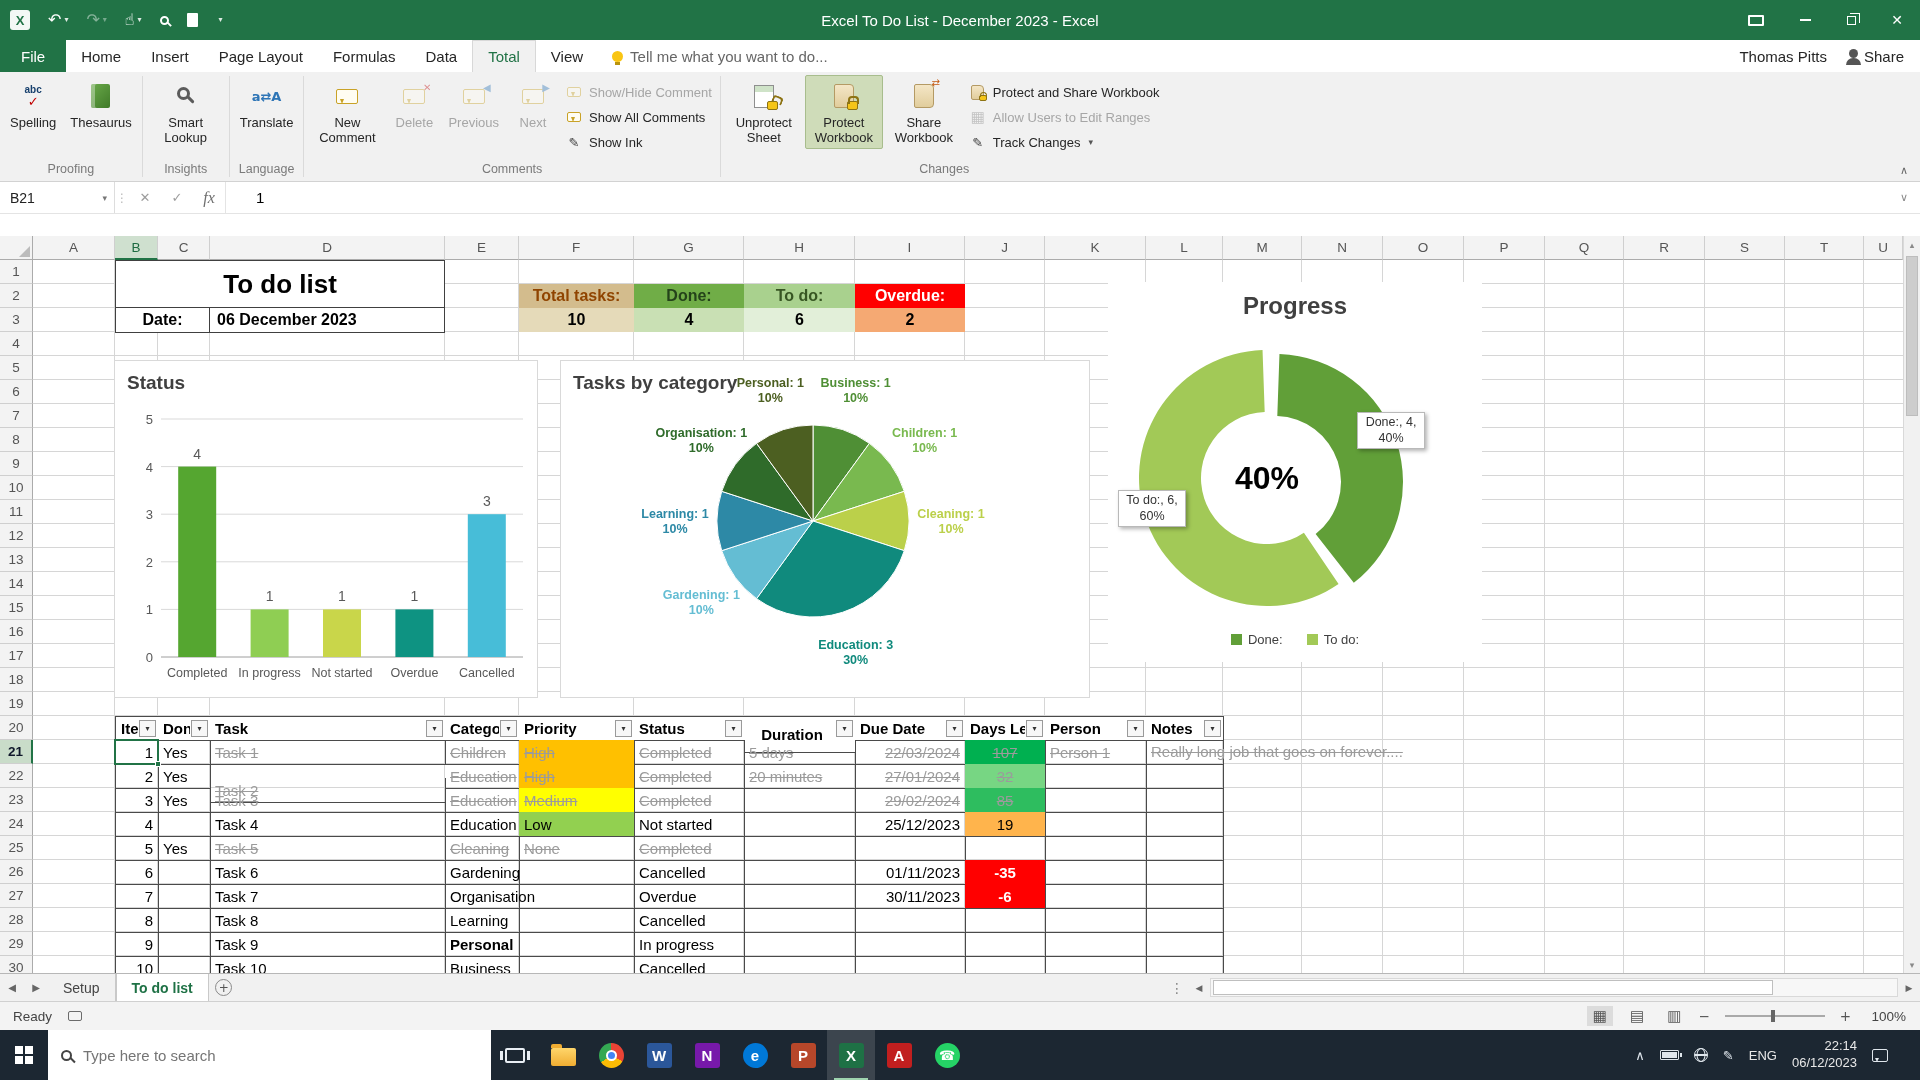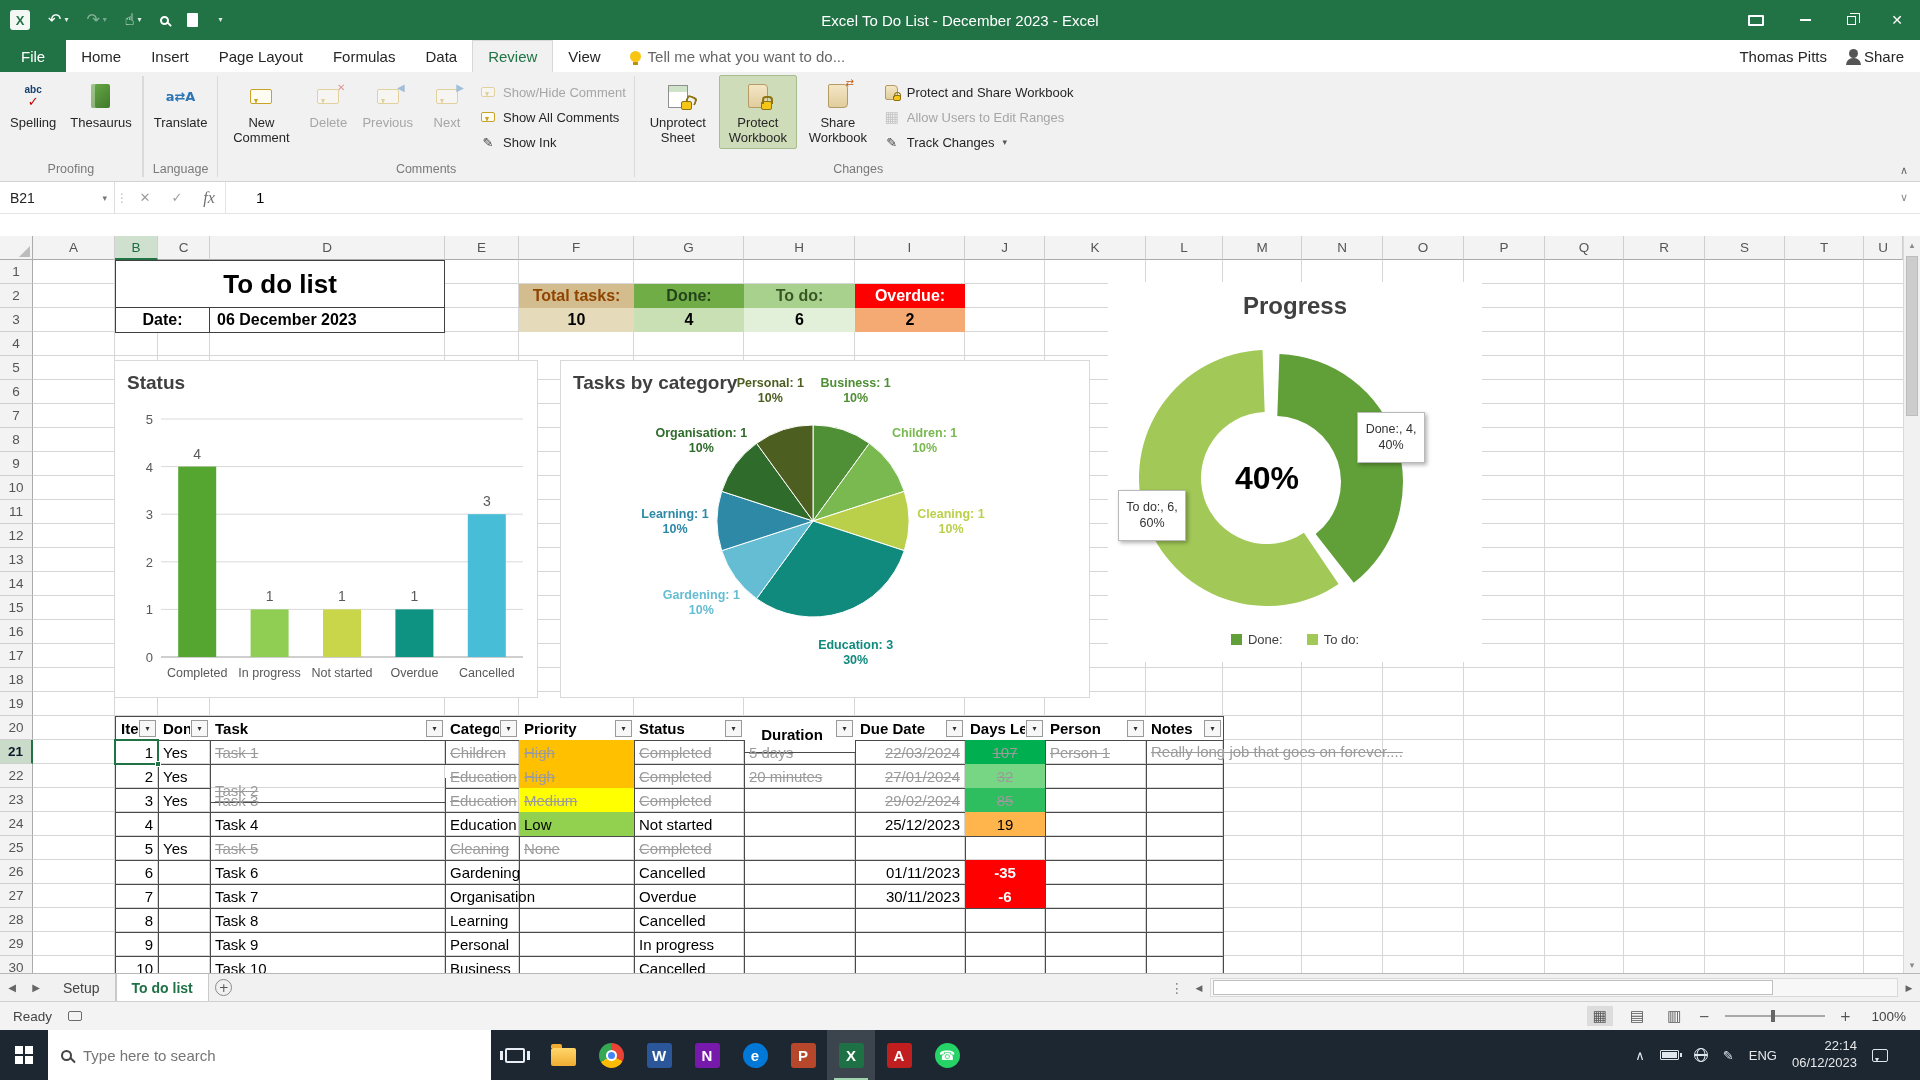--- a/index.html
+++ b/index.html
@@ -108,21 +108,21 @@
 .tc{position:absolute;background:transparent;border-right:1px solid #4a4a4a;border-bottom:1px solid #4a4a4a;display:flex;align-items:center;padding:0 5px;font-size:15px;color:#000;white-space:nowrap;z-index:3}
 .tc.th{font-weight:bold;border-top:1px solid #4a4a4a;background:#fff;overflow:hidden;padding-right:20px}
 .thx{overflow:hidden;white-space:nowrap;display:block}
 .filterbtn{position:absolute;right:2px;top:3px;width:17px;height:17px;border:1px solid #9a9a9a;background:#f7f7f7;font-size:8px;color:#333;display:flex;align-items:center;justify-content:center;z-index:4;font-weight:normal}
 .td-item,.td-due{justify-content:flex-end}
 .td-days{justify-content:center}
 .struck{color:#9b9b9b;text-decoration:line-through}
 .notesx{position:absolute;left:5px;top:0;height:23px;line-height:23px;white-space:nowrap;width:430px}
 .selbox{border:2px solid #217346;z-index:5;pointer-events:none}
 .fillhandle{position:absolute;right:-4px;bottom:-4px;width:6px;height:6px;background:#217346;border:1px solid #fff;display:block}
-.callout{position:absolute;width:68px;background:#fff;border:1px solid #b9b9b9;box-shadow:2px 2px 4px rgba(0,0,0,.3);font-size:12.5px;color:#333;text-align:center;padding:8px 3px;line-height:1.3;z-index:6}
+.callout{position:absolute;width:68px;background:#fff;border:1px solid #b9b9b9;box-shadow:2px 2px 4px rgba(0,0,0,.3);font-size:12.5px;color:#333;text-align:center;padding:1px 3px;line-height:1.3;z-index:6}
 .dlegend{position:absolute;left:0;right:0;top:350px;display:flex;justify-content:center;gap:24px;font-size:13px;color:#404040;z-index:4}
 .litem{display:flex;align-items:center;gap:6px}
 .lsw{width:11px;height:11px;display:inline-block}
 
 .vscroll{position:absolute;right:0;top:236px;width:17px;height:737px;background:#f1f1f1;border-left:1px solid #d9d9d9;z-index:40}
 .varrow{position:absolute;left:0;right:0;height:17px;display:flex;align-items:center;justify-content:center;color:#8a8a8a;font-size:9px}
 .vthumb{position:absolute;left:2px;right:2px;top:20px;height:160px;background:#cdcdcd;border:1px solid #bdbdbd}
 
 .tabbar{position:absolute;top:973px;left:0;width:1920px;height:28px;background:#f1f1f1;border-top:1px solid #b7b7b7;display:flex;align-items:stretch;font-size:14px;z-index:46}
 .tnav{width:24px;display:flex;align-items:center;justify-content:center;color:#666;font-size:10px}
@@ -213,21 +213,21 @@
 </div>
 
 <div class="menurow">
   <div id="menu-tabs" style="display:flex;align-items:stretch">
       <div class="mtab file">File</div>
       <div class="mtab">Home</div>
       <div class="mtab">Insert</div>
       <div class="mtab">Page Layout</div>
       <div class="mtab">Formulas</div>
       <div class="mtab">Data</div>
-      <div class="mtab active">Review</div>
+      <div class="mtab active">Total</div>
       <div class="mtab">View</div>
     </div>
   <div class="tellme">
     <span class="bulb"></span>
     <span>Tell me what you want to do...</span>
   </div>
   <div class="menuright">
     <span>Thomas Pitts</span>
     <span class="sharebox">
       <span class="person"></span>
@@ -250,20 +250,31 @@
           <div class="rbtn-lg">
             <span class="ric">
               <span class="shp-book"></span>
             </span>
             <span class="rlbl">Thesaurus</span>
           </div>
         </div>
         <div class="rgroup-label">Proofing</div>
       </div>
       <div class="rsep"></div>
+      <div class="rgroup">
+        <div class="rgroup-main">
+          <div class="rbtn-lg">
+            <span class="ric">
+              <span class="shp-mag"></span>
+            </span>
+            <span class="rlbl">Smart Lookup</span>
+          </div>
+        </div>
+        <div class="rgroup-label">Insights</div>
+      </div>
       <div class="rsep"></div>
       <div class="rgroup">
         <div class="rgroup-main">
           <div class="rbtn-lg">
             <span class="ric">
               <span class="t-tr g">a⇄A</span>
             </span>
             <span class="rlbl">Translate</span>
           </div>
         </div>
@@ -645,21 +656,21 @@
       <div class="ovl tc td-priority" style="left: 519px; top: 648px; width: 116px; height: 25px;"></div>
       <div class="ovl tc td-status" style="left: 634px; top: 648px; width: 111px; height: 25px;">Cancelled</div>
       <div class="ovl tc td-duration" style="left: 744px; top: 648px; width: 112px; height: 25px;"></div>
       <div class="ovl tc td-due" style="left: 855px; top: 648px; width: 111px; height: 25px;"></div>
       <div class="ovl tc td-days" style="left: 965px; top: 648px; width: 81px; height: 25px;"></div>
       <div class="ovl tc td-person" style="left: 1045px; top: 648px; width: 102px; height: 25px;"></div>
       <div class="ovl tc td-notes" style="left: 1146px; top: 648px; width: 78px; height: 25px;"></div>
       <div class="ovl tc td-item" style="left: 115px; top: 672px; width: 44px; height: 25px; border-left: 1px solid rgb(74, 74, 74);">9</div>
       <div class="ovl tc td-done" style="left: 158px; top: 672px; width: 53px; height: 25px;"></div>
       <div class="ovl tc td-task" style="left: 210px; top: 672px; width: 236px; height: 25px;">Task 9</div>
-      <div class="ovl tc td-category" style="left: 445px; top: 672px; width: 75px; height: 25px;">Personal</div>
+      <div class="ovl tc td-category" style="left: 445px; top: 672px; width: 75px; height: 25px; font-weight: bold;">Personal</div>
       <div class="ovl tc td-priority" style="left: 519px; top: 672px; width: 116px; height: 25px;"></div>
       <div class="ovl tc td-status" style="left: 634px; top: 672px; width: 111px; height: 25px;">In progress</div>
       <div class="ovl tc td-duration" style="left: 744px; top: 672px; width: 112px; height: 25px;"></div>
       <div class="ovl tc td-due" style="left: 855px; top: 672px; width: 111px; height: 25px;"></div>
       <div class="ovl tc td-days" style="left: 965px; top: 672px; width: 81px; height: 25px;"></div>
       <div class="ovl tc td-person" style="left: 1045px; top: 672px; width: 102px; height: 25px;"></div>
       <div class="ovl tc td-notes" style="left: 1146px; top: 672px; width: 78px; height: 25px;"></div>
       <div class="ovl tc td-item" style="left: 115px; top: 696px; width: 44px; height: 25px; border-left: 1px solid rgb(74, 74, 74);">10</div>
       <div class="ovl tc td-done" style="left: 158px; top: 696px; width: 53px; height: 25px;"></div>
       <div class="ovl tc td-task" style="left: 210px; top: 696px; width: 236px; height: 25px;">Task 10</div>

